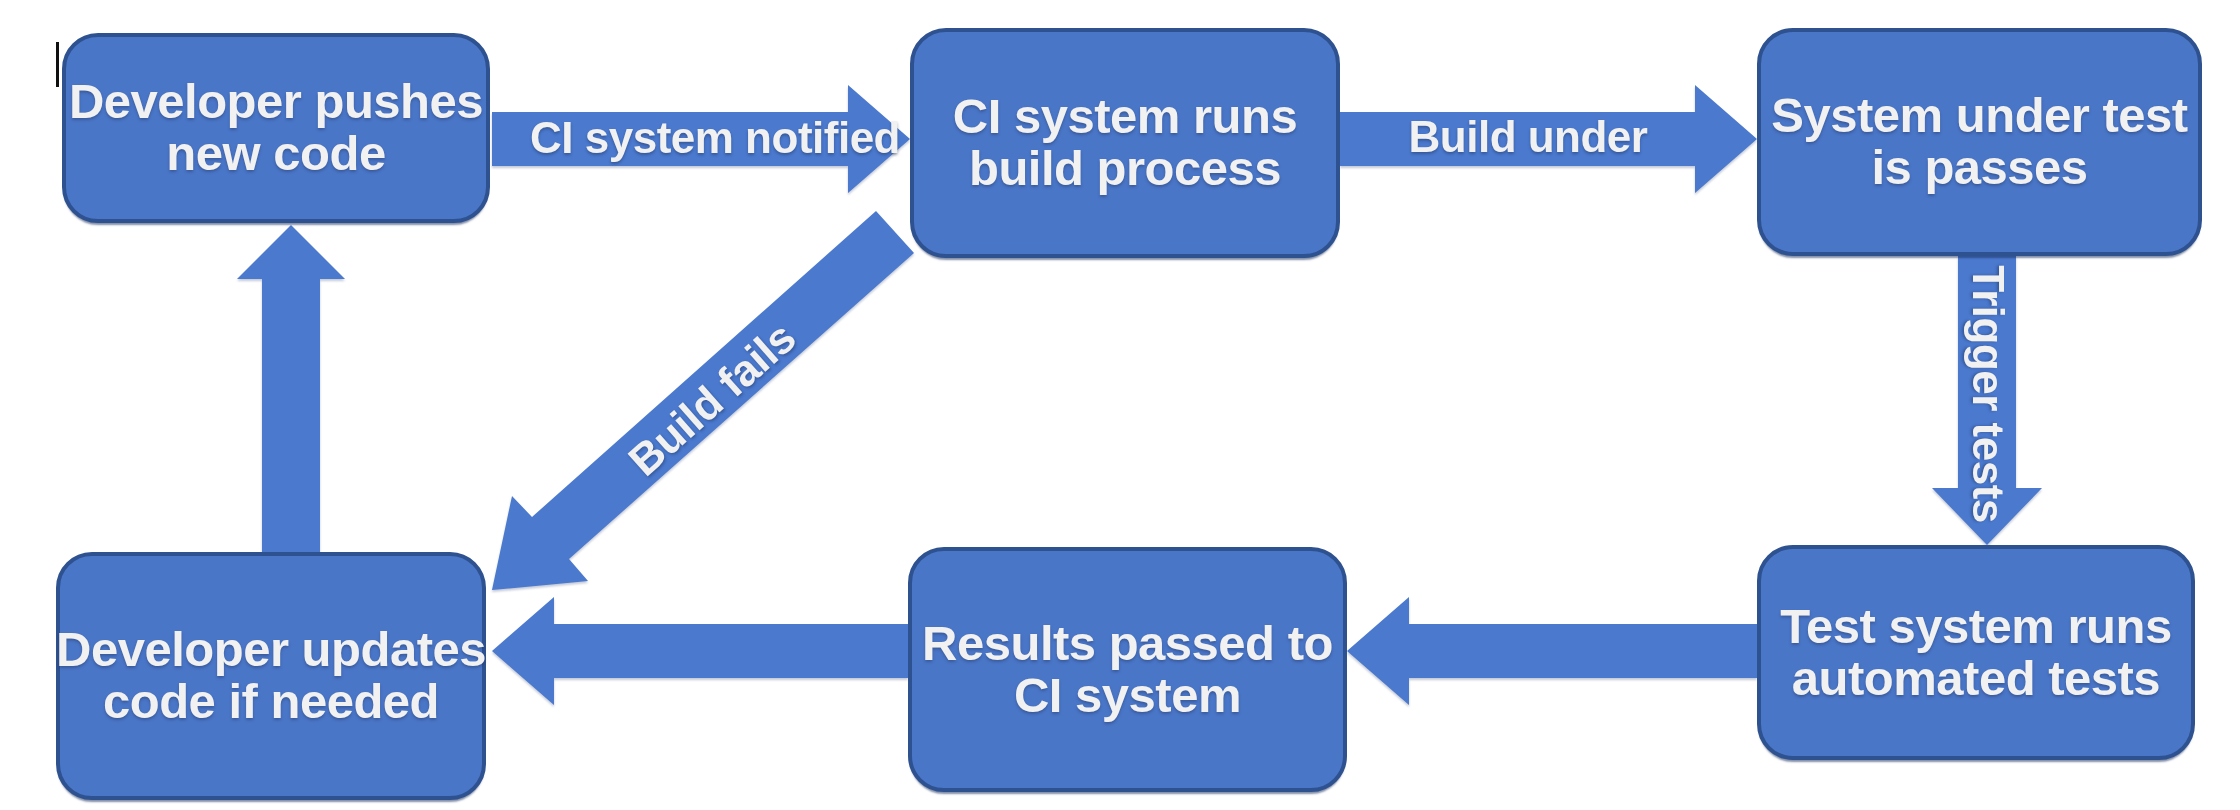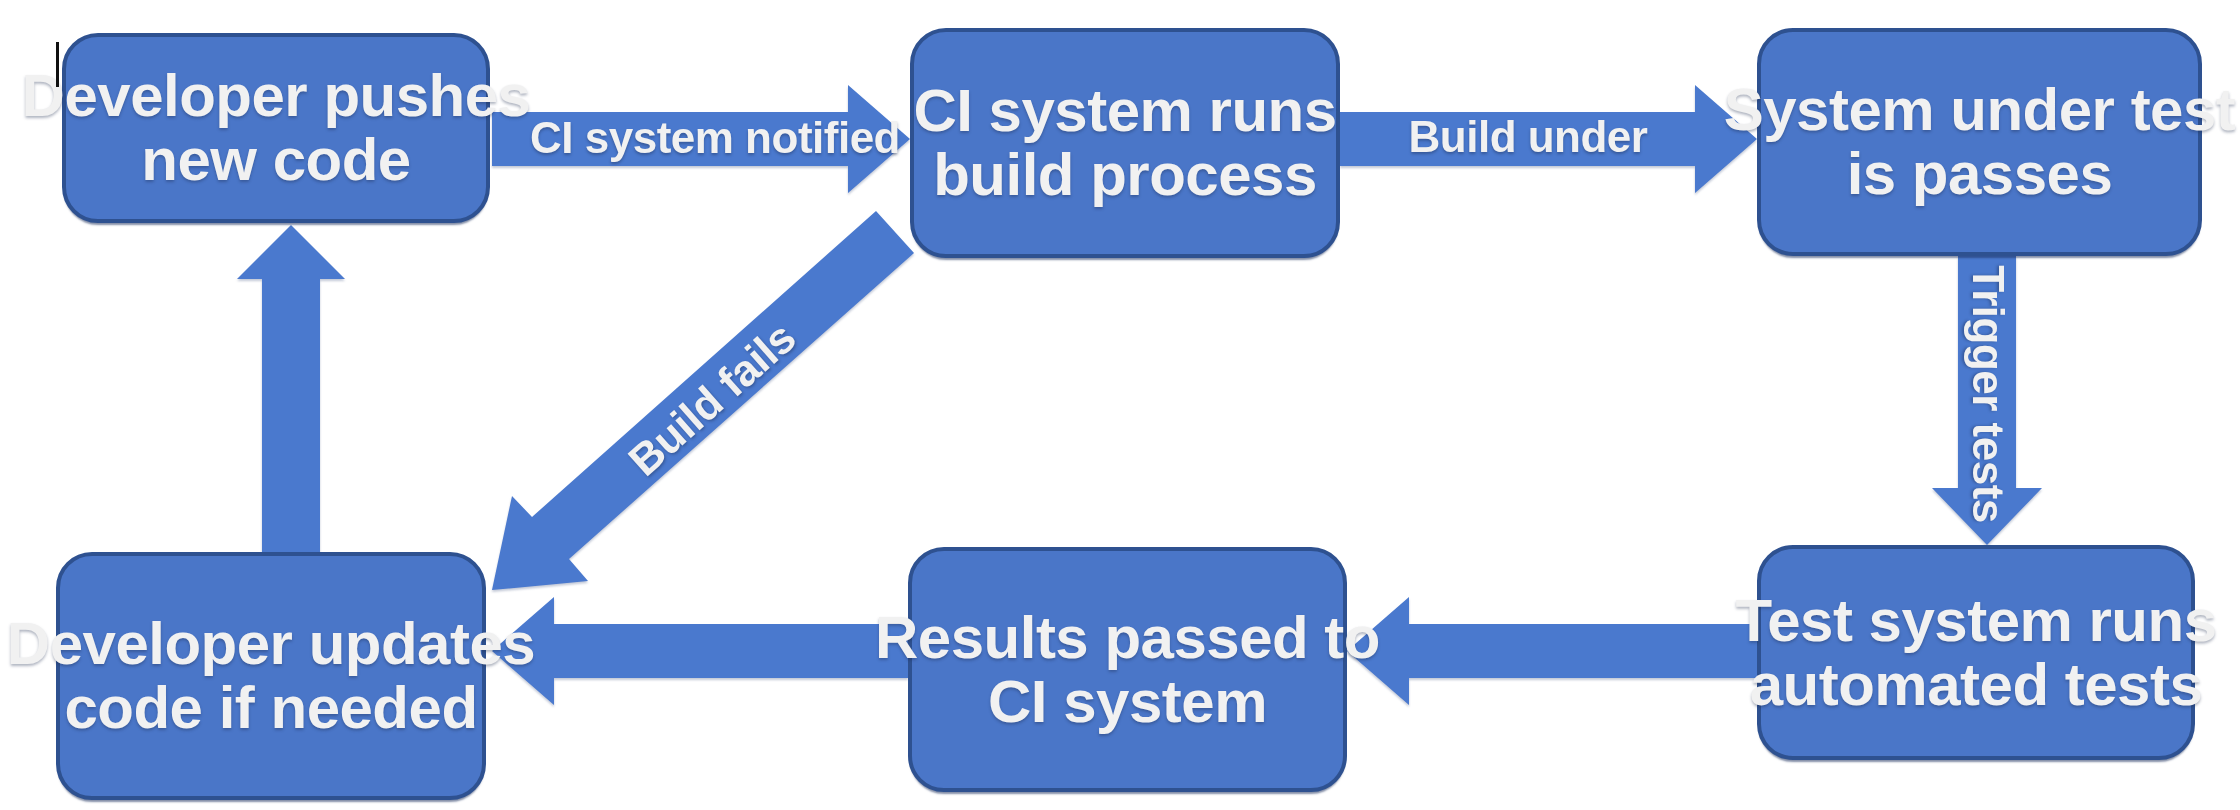--- a/index.html
+++ b/index.html
@@ -14,21 +14,21 @@
     fill:var(--arrow-fill,#4a79ce);
     filter:drop-shadow(0 2px 1px rgba(40,60,110,0.28));
   }
   .node{
     position:absolute;box-sizing:border-box;
     background:var(--node-fill,#4a76c8);
     border:4px solid var(--node-border,#2e5190);
     border-radius:36px;
     display:flex;flex-direction:column;align-items:center;justify-content:center;
     color:var(--label-text,#f1f1f1);
-    font-weight:bold;font-size:60px;line-height:1.06;letter-spacing:-0.5px;
+    font-weight:bold;font-size:49px;line-height:1.06;letter-spacing:-0.5px;
     text-align:center;white-space:nowrap;
     text-shadow:0 2px 3px rgba(25,40,75,0.35);
     box-shadow:0 4px 2px -2px rgba(30,50,95,0.55);
   }
   .edge-label{
     position:absolute;
     color:var(--label-text,#f1f1f1);
     font-weight:bold;font-size:44px;letter-spacing:-0.5px;white-space:nowrap;
     text-shadow:0 2px 3px rgba(25,40,75,0.4);
   }

